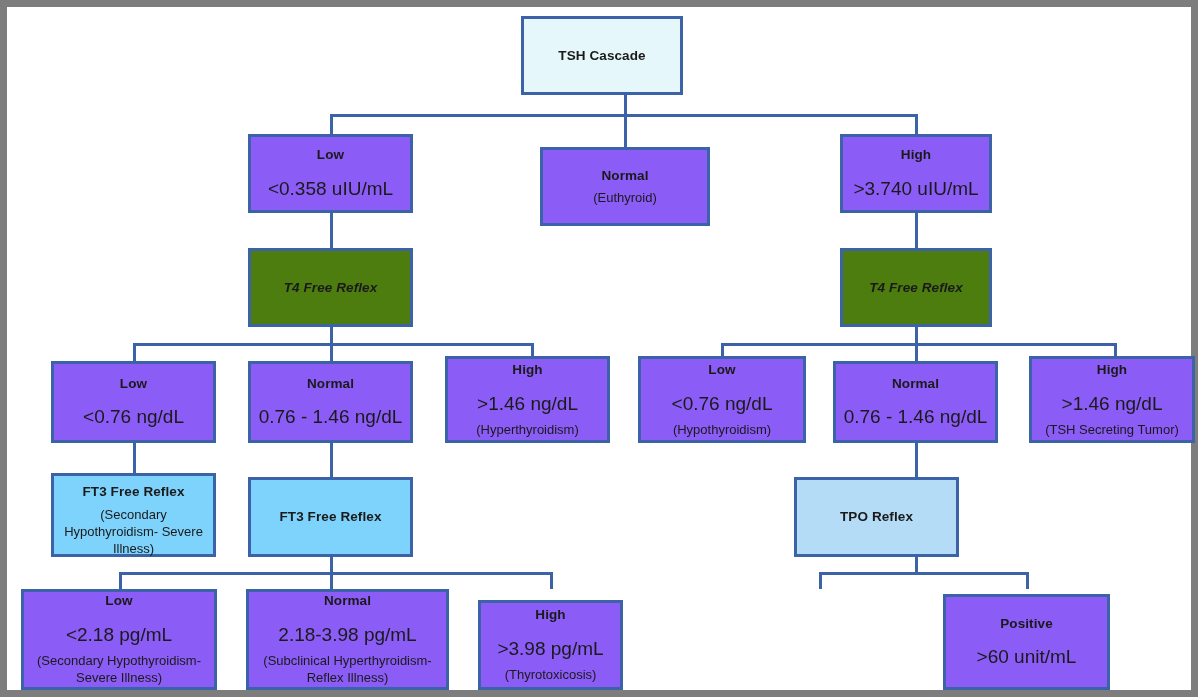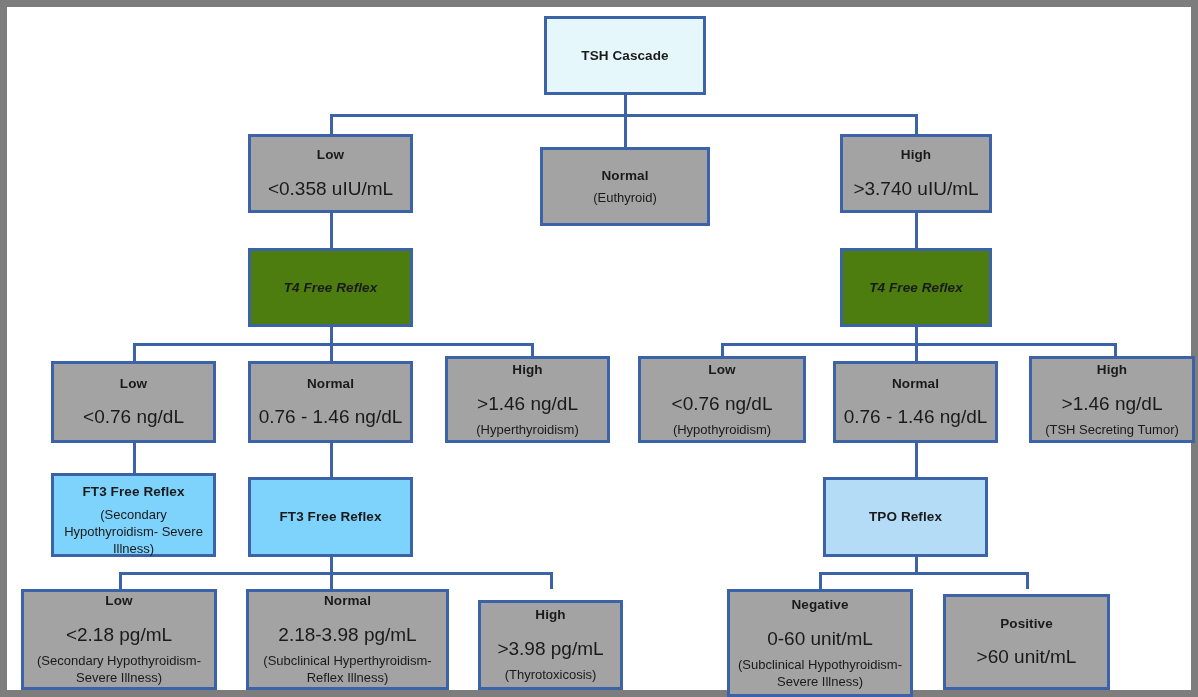--- a/index.html
+++ b/index.html
@@ -20,21 +20,21 @@
     background: #ffffff;
   }
   #canvas {
     position: absolute;
     left: 0; top: 0;
     width: 1198px; height: 697px;
   }
   .node {
     position: absolute;
     border: 3px solid #3c63a8;
-    background: #a3a3a3;
+    background: #8b5cf6;
     display: flex;
     flex-direction: column;
     align-items: center;
     justify-content: center;
     text-align: center;
     color: #1a1a1a;
     line-height: 1.32;
     padding: 2px 4px;
   }
   .node .ttl {
@@ -103,21 +103,21 @@
     <div class="ln h" style="left:112px; top:565px; width:434px;"></div>
     <div class="ln v" style="left:112px; top:565px; height:17px;"></div>
     <div class="ln v" style="left:323px; top:565px; height:17px;"></div>
     <div class="ln v" style="left:543px; top:565px; height:17px;"></div>
 
     <div class="ln v" style="left:908px; top:550px; height:17px;"></div>
     <div class="ln h" style="left:812px; top:565px; width:210px;"></div>
     <div class="ln v" style="left:812px; top:565px; height:17px;"></div>
     <div class="ln v" style="left:1019px; top:565px; height:17px;"></div>
 
-    <div class="node single fill-pale-blue" style="left:537px; top:9px; width:162px; height:79px;">
+    <div class="node single fill-pale-blue" style="left:514px; top:9px; width:162px; height:79px;">
       <div class="ttl">TSH Cascade</div>
     </div>
 
     <div class="node" style="left:241px; top:127px; width:165px; height:79px;">
       <div class="ttl">Low</div>
       <div class="val">&lt;0.358 uIU/mL</div>
     </div>
 
     <div class="node" style="left:533px; top:140px; width:170px; height:79px;">
       <div class="ttl">Normal</div>
@@ -172,21 +172,21 @@
 
     <div class="node fill-green" style="left:44px; top:466px; width:165px; height:84px; justify-content:flex-start; padding-top:7px;">
       <div class="ttl">FT3 Free Reflex</div>
       <div class="note">(Secondary Hypothyroidism- Severe Illness)</div>
     </div>
 
     <div class="node single fill-green" style="left:241px; top:470px; width:165px; height:80px;">
       <div class="ttl">FT3 Free Reflex</div>
     </div>
 
-    <div class="node single fill-blue" style="left:816px; top:470px; width:165px; height:80px;">
+    <div class="node single fill-blue" style="left:787px; top:470px; width:165px; height:80px;">
       <div class="ttl">TPO Reflex</div>
     </div>
 
     <div class="node" style="left:14px; top:582px; width:196px; height:101px;">
       <div class="ttl">Low</div>
       <div class="val">&lt;2.18 pg/mL</div>
       <div class="note">(Secondary Hypothyroidism- Severe Illness)</div>
     </div>
 
     <div class="node" style="left:239px; top:582px; width:203px; height:101px;">
@@ -194,25 +194,20 @@
       <div class="val">2.18-3.98 pg/mL</div>
       <div class="note">(Subclinical Hyperthyroidism- Reflex Illness)</div>
     </div>
 
     <div class="node" style="left:471px; top:593px; width:145px; height:90px;">
       <div class="ttl">High</div>
       <div class="val">&gt;3.98 pg/mL</div>
       <div class="note">(Thyrotoxicosis)</div>
     </div>
 
-    <div class="node" style="left:720px; top:582px; width:186px; height:108px;">
-      <div class="ttl">Negative</div>
-      <div class="val">0-60 unit/mL</div>
-      <div class="note">(Subclinical Hypothyroidism- Severe Illness)</div>
-    </div>
 
     <div class="node" style="left:936px; top:587px; width:167px; height:96px;">
       <div class="ttl">Positive</div>
       <div class="val">&gt;60 unit/mL</div>
     </div>
 
   </div>
 </div>
 
 </body></html>

